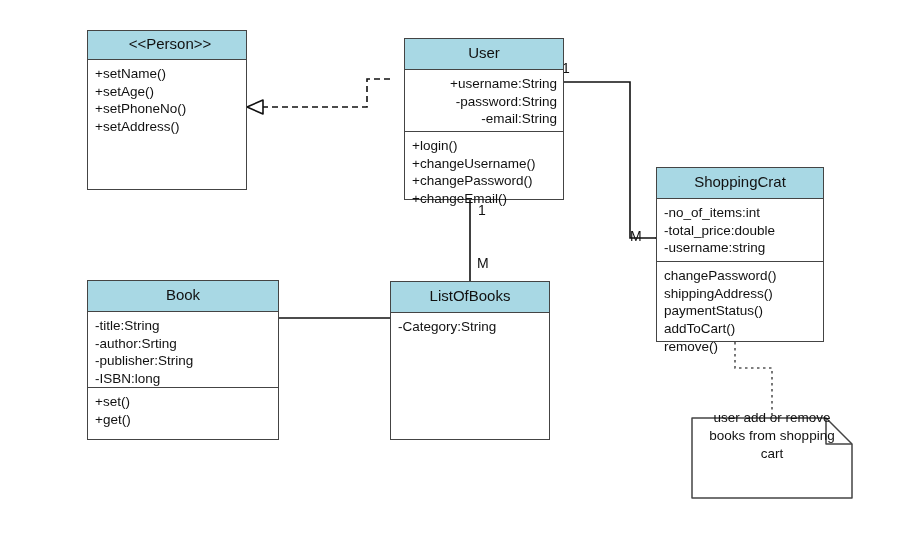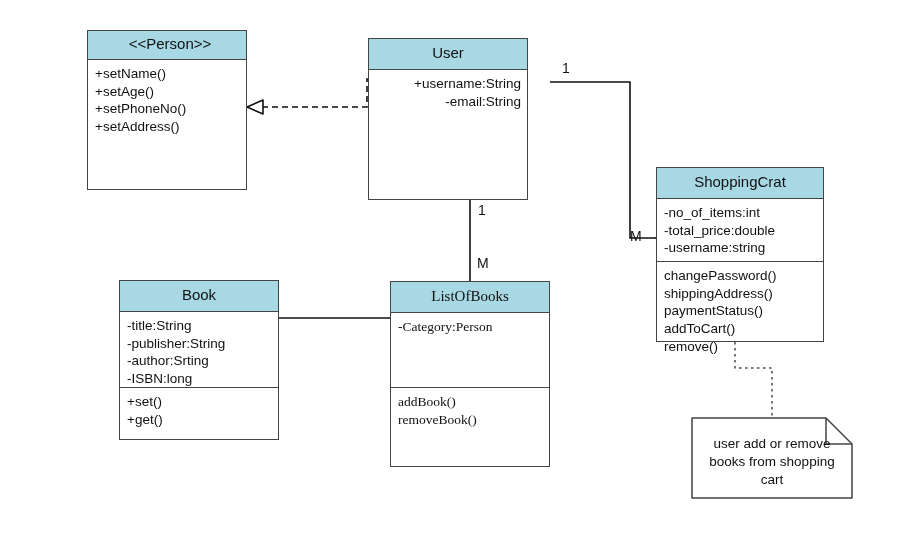--- a/index.html
+++ b/index.html
@@ -136,27 +136,34 @@
       <div>&lt;&lt;Person&gt;&gt;</div>
     </div>
     <div class="uml-compartment">
       <div class="uml-row">+setName()</div>
       <div class="uml-row">+setAge()</div>
       <div class="uml-row">+setPhoneNo()</div>
       <div class="uml-row">+setAddress()</div>
     </div>
   </div>
 
-  <div class="uml-class" style="left:368px; top:38px; width:160px; height:162px;">
+  <div class="uml-class" style="left:404px; top:38px; width:160px; height:162px;">
     <div class="uml-header">
       <div>User</div>
     </div>
     <div class="uml-compartment" style="height:61px;text-align:right;">
       <div class="uml-row">+username:String</div>
+      <div class="uml-row">-password:String</div>
       <div class="uml-row">-email:String</div>
+    </div>
+    <div class="uml-compartment divided">
+      <div class="uml-row">+login()</div>
+      <div class="uml-row">+changeUsername()</div>
+      <div class="uml-row">+changePassword()</div>
+      <div class="uml-row">+changeEmail()</div>
     </div>
   </div>
 
   <div class="uml-class" style="left:656px; top:167px; width:168px; height:175px;">
     <div class="uml-header">
       <div>ShoppingCrat</div>
     </div>
     <div class="uml-compartment" style="height:62px;">
       <div class="uml-row">-no_of_items:int</div>
       <div class="uml-row">-total_price:double</div>
@@ -164,46 +171,42 @@
     </div>
     <div class="uml-compartment divided">
       <div class="uml-row">changePassword()</div>
       <div class="uml-row">shippingAddress()</div>
       <div class="uml-row">paymentStatus()</div>
       <div class="uml-row">addToCart()</div>
       <div class="uml-row">remove()</div>
     </div>
   </div>
 
-  <div class="uml-class" style="left:87px; top:280px; width:160px; height:160px;margin-left:32px;">
+  <div class="uml-class" style="left:87px; top:280px; width:192px; height:160px;">
     <div class="uml-header">
       <div>Book</div>
     </div>
     <div class="uml-compartment" style="height:75px;">
       <div class="uml-row">-title:String</div>
+      <div class="uml-row">-author:Srting</div>
       <div class="uml-row">-publisher:String</div>
-      <div class="uml-row">-author:Srting</div>
       <div class="uml-row">-ISBN:long</div>
     </div>
     <div class="uml-compartment divided">
       <div class="uml-row">+set()</div>
       <div class="uml-row">+get()</div>
     </div>
   </div>
 
-  <div class="uml-class" style="left:390px; top:281px; width:160px; height:186px;font-family:Liberation Serif, serif;">
+  <div class="uml-class" style="left:390px; top:281px; width:160px; height:159px;">
     <div class="uml-header">
       <div>ListOfBooks</div>
     </div>
     <div class="uml-compartment" style="height:74px;">
-      <div class="uml-row">-Category:Person</div>
-    </div>
-    <div class="uml-compartment divided">
-      <div class="uml-row">addBook()</div>
-      <div class="uml-row">removeBook()</div>
-    </div>
-  </div>
-
-  <div class="uml-note" style="left:692px; top:422px; width:160px; height:80px;">
+      <div class="uml-row">-Category:String</div>
+    </div>
+  </div>
+
+  <div class="uml-note" style="left:692px; top:396px; width:160px; height:80px;">
     <div class="uml-note-text">user add or remove books from shopping cart</div>
   </div>
 
 </div>
 
 </body></html>

